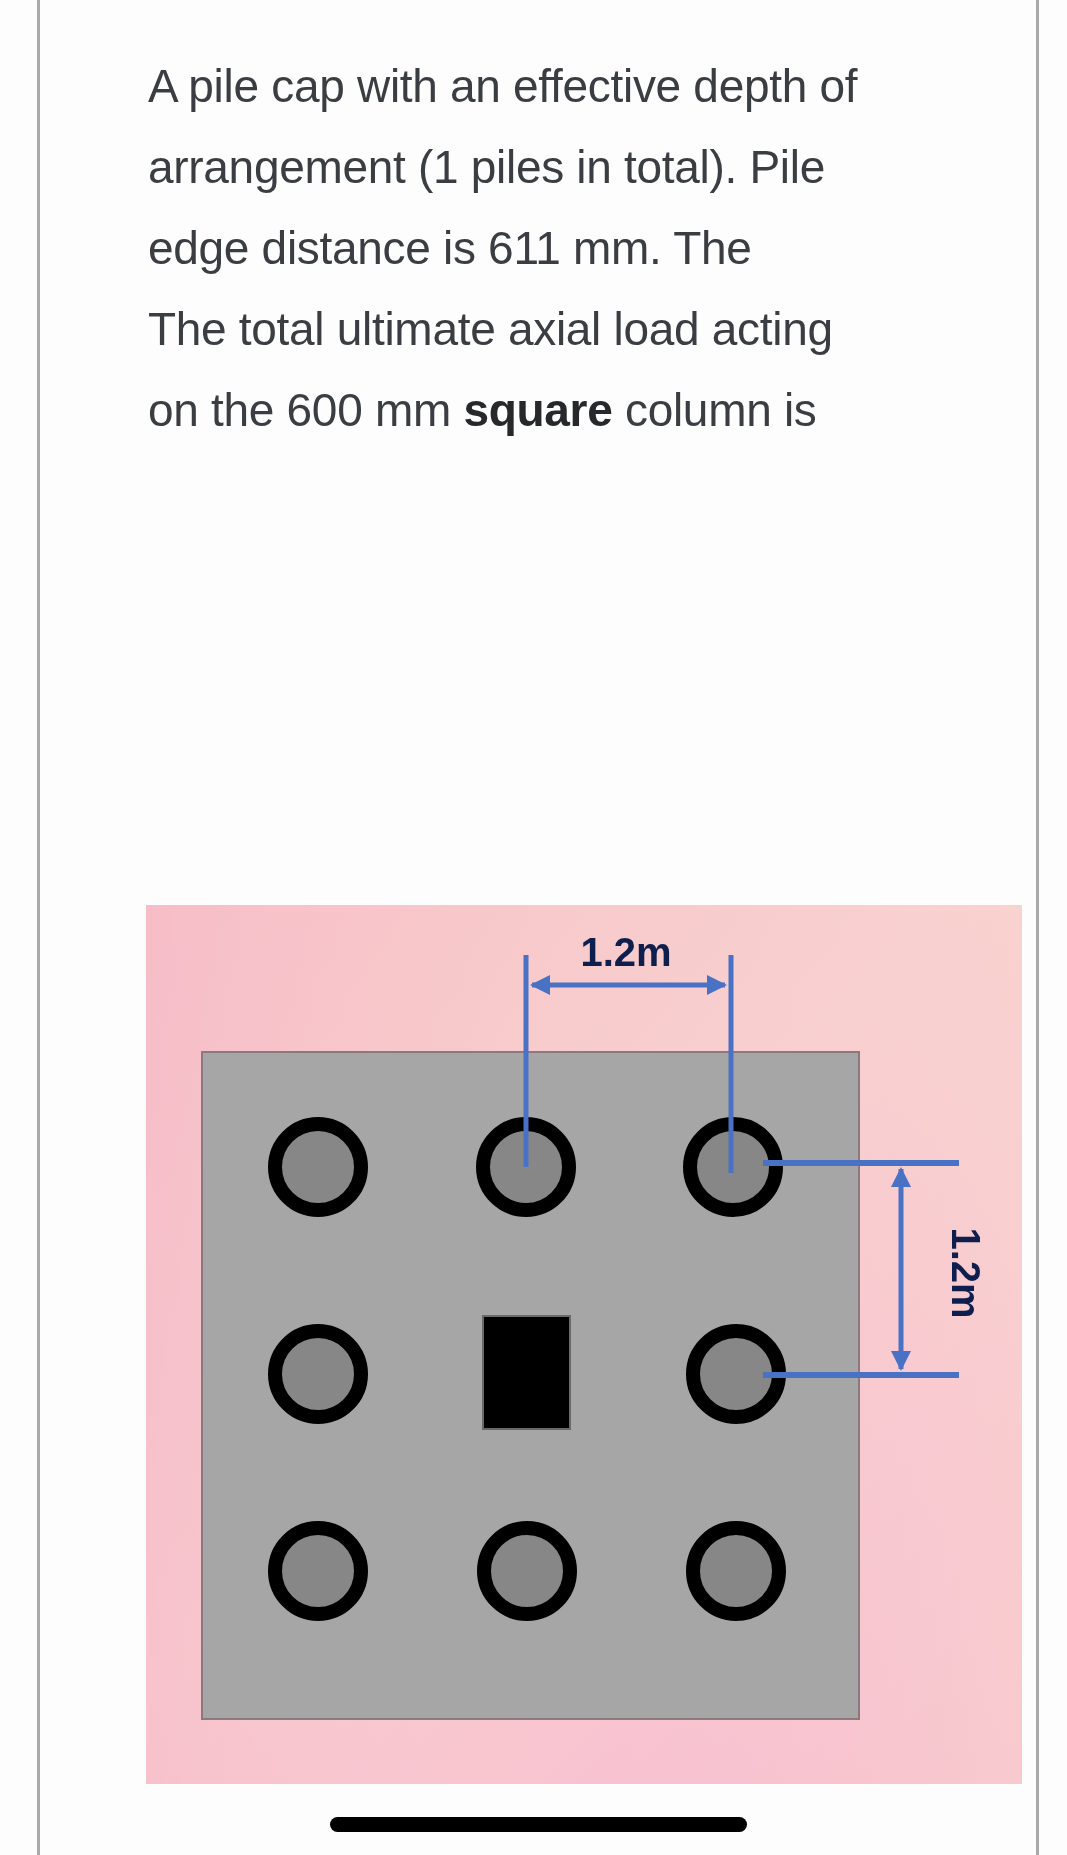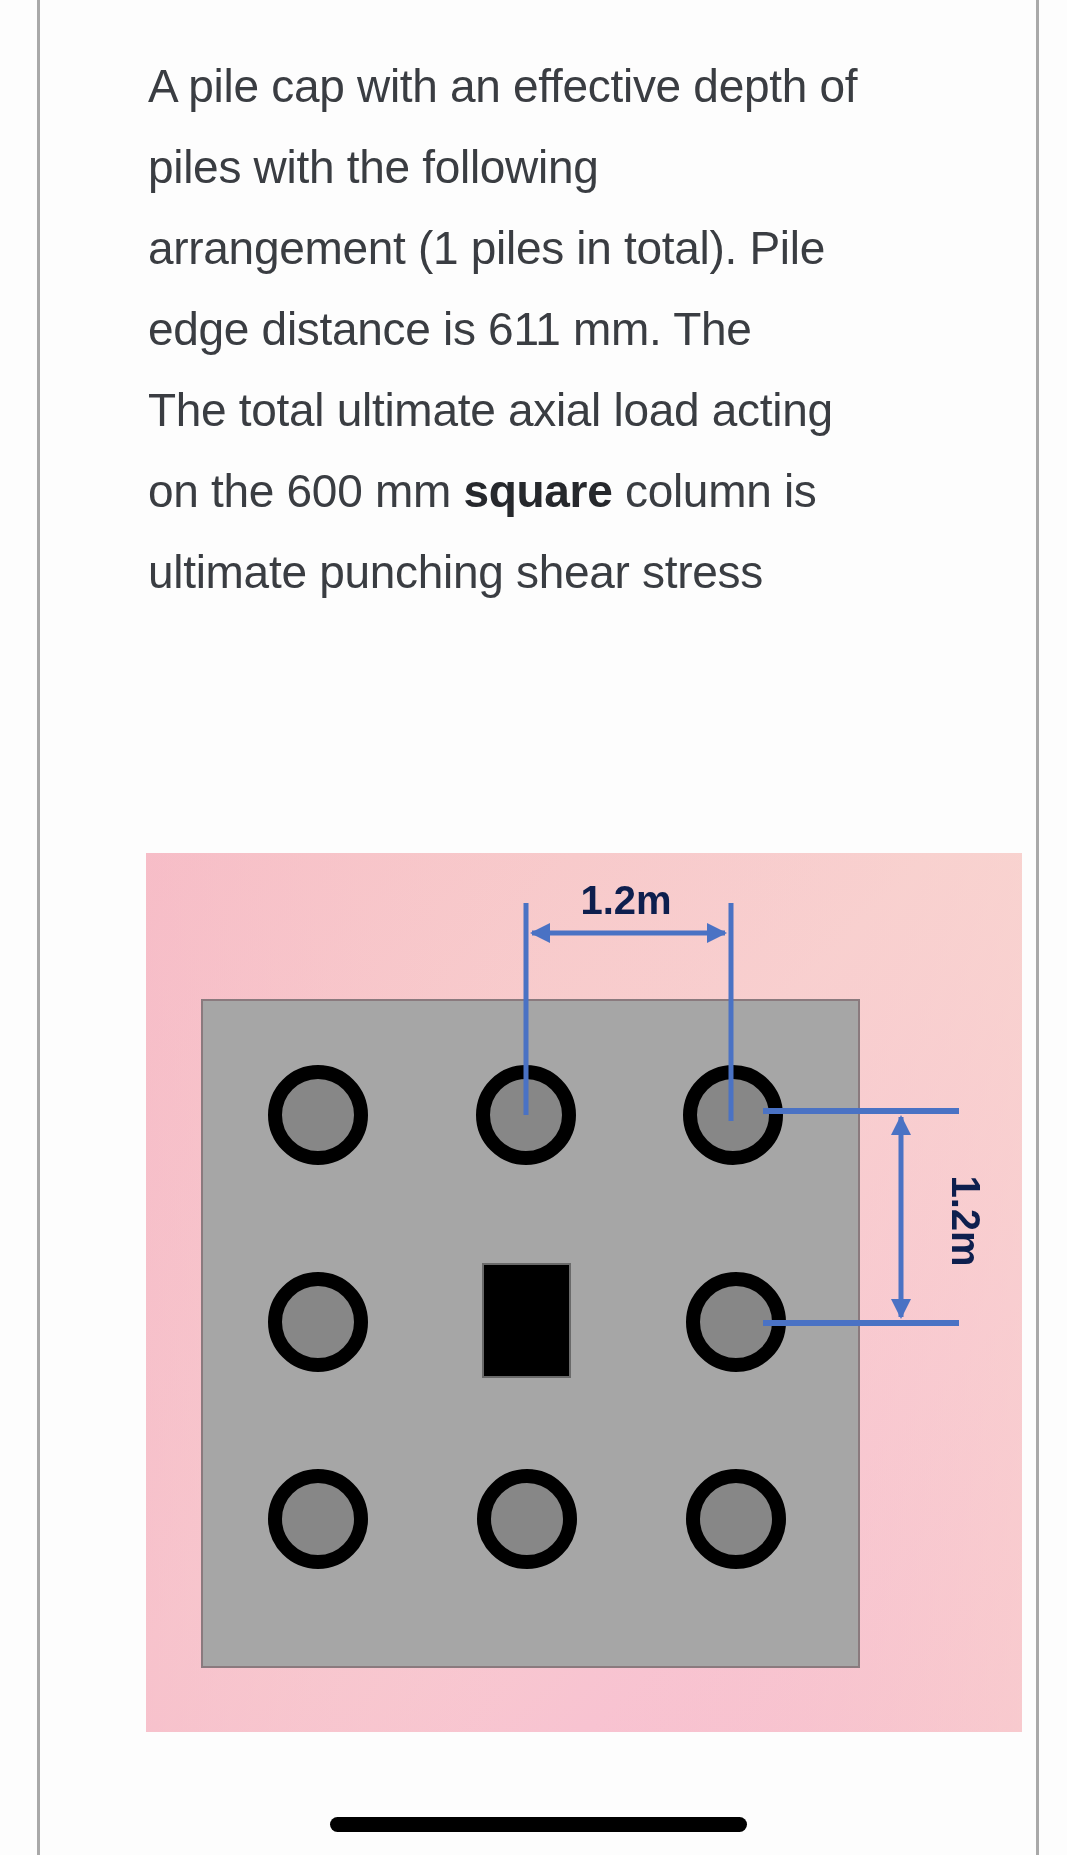--- a/index.html
+++ b/index.html
@@ -8,40 +8,38 @@
   .frame-left, .frame-right { position: absolute; top: 0; width: 3px; height: 1855px; background: #a9a9a9; }
   .frame-left { left: 37px; }
   .frame-right { left: 1036px; }
   .question {
     position: absolute; left: 100px; top: 46px; width: 900px;
     font-size: 46px; line-height: 81px; color: #3a3d42;
     font-weight: 300; letter-spacing: -0.3px;
   }
   .question .line { display: block; white-space: nowrap; margin-left: 48px; }
   .question .emph { color: #26282c; font-weight: 700; }
-  .figure { position: absolute; left: 100px; top: 853px; width: 876px; height: 879px; padding-left: 46px; }
+  .figure { position: absolute; left: 100px; top: 905px; width: 876px; height: 879px; padding-left: 46px; }
   .figure svg { display: block; }
   .dim-label { font-family: "Liberation Sans", sans-serif; font-weight: 700; fill: #0e1f4e; }
   .home-indicator { position: absolute; left: 330px; top: 1817px; width: 417px; height: 15px;
                     background: #000; border-radius: 8px; }
 </style>
 </head>
 <body>
 
 <div class="frame-left"></div>
 <div class="frame-right"></div>
 
 <div class="question">
   <span class="line">A pile cap with an effective depth of</span>
-  <span class="line">piles with the following</span>
   <span class="line">arrangement (1 piles in total). Pile</span>
   <span class="line">edge distance is 611 mm. The</span>
   <span class="line">The total ultimate axial load acting</span>
   <span class="line"><span>on the 600 mm </span><span class="emph">square</span><span> column is</span></span>
-  <span class="line">ultimate punching shear stress</span>
 </div>
 
 <div class="figure">
   <svg width="876" height="879" viewBox="0 0 876 879" xmlns="http://www.w3.org/2000/svg">
     <defs>
       <linearGradient id="bgGrad" x1="0" y1="0" x2="1" y2="1">
         <stop offset="0" stop-color="#f7c4c6"></stop>
         <stop offset="0.45" stop-color="#f8cfcf"></stop>
         <stop offset="0.75" stop-color="#f8c3d1"></stop>
         <stop offset="1" stop-color="#f7bccd"></stop>

